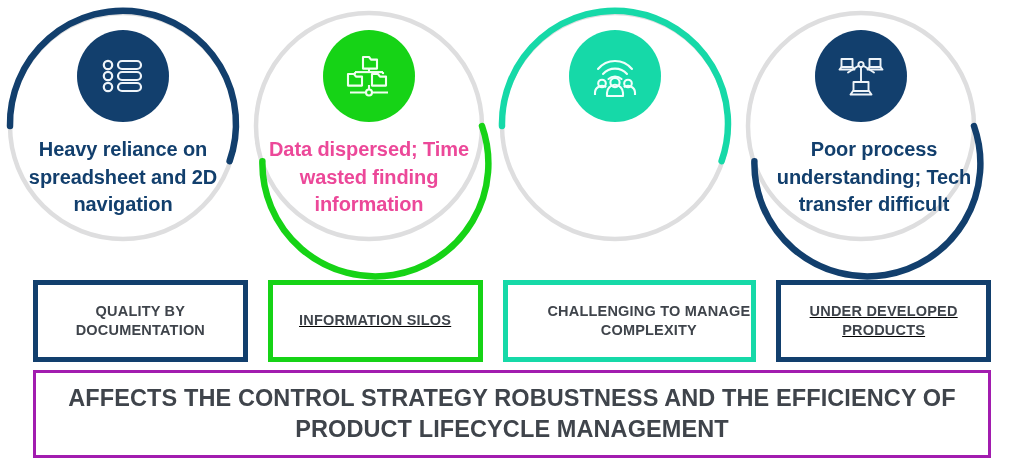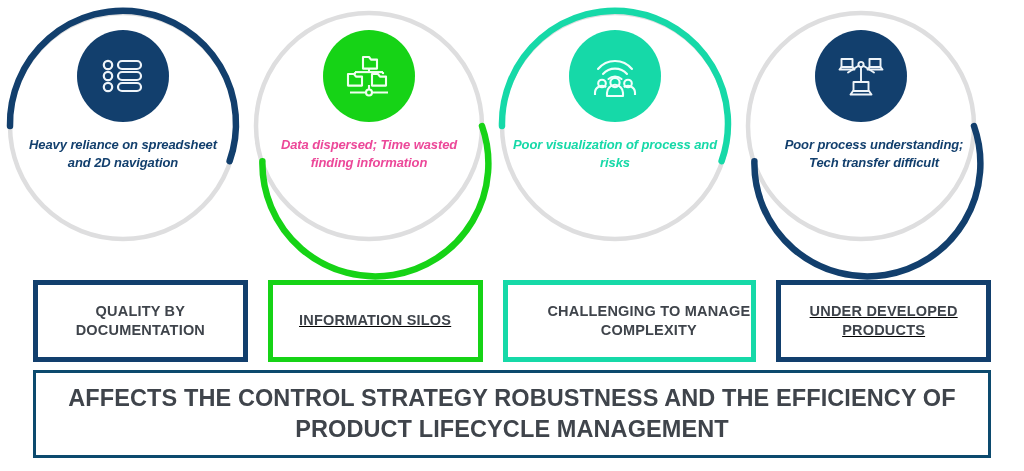--- a/index.html
+++ b/index.html
@@ -54,25 +54,24 @@
   }
   .icon-badge svg {
     display: block;
   }
   .circle-label {
     position: absolute;
     top: 136px;
     left: 18px;
     width: 210px;
     text-align: center;
-    font-size: 13px;
+    font-size: 20px;
     font-weight: bold;
     line-height: 1.38;
     letter-spacing: -0.1px;
-    font-style: italic;
   }
 
   
   .boxes-row {
     position: absolute;
     left: 33px;
     top: 280px;
     width: 958px;
     height: 82px;
     display: flex;
@@ -99,21 +98,21 @@
 
   
   .banner {
     position: absolute;
     left: 33px;
     top: 370px;
     width: 958px;
     height: 88px;
     box-sizing: border-box;
     background: #ffffff;
-    border: 3px solid #0c4a6e;
+    border: 3px solid #a21caf;
     display: flex;
     align-items: center;
     justify-content: center;
     text-align: center;
   }
   .banner-text {
     font-size: 23.5px;
     font-weight: bold;
     color: #3f444b;
     line-height: 1.3;
@@ -177,21 +176,20 @@
         <path d="M13 23 A 16 16 0 0 1 37 23" fill="none" stroke="#f0fffb" stroke-width="2.1" stroke-linecap="round"></path>
         <path d="M18.5 28 A 9.5 9.5 0 0 1 31.5 28" fill="none" stroke="#f0fffb" stroke-width="2.1" stroke-linecap="round"></path>
         <circle cx="25" cy="31.5" r="4.6" fill="none" stroke="#f0fffb" stroke-width="2.1"></circle>
         <circle cx="12" cy="32.5" r="3.8" fill="none" stroke="#f0fffb" stroke-width="2.1"></circle>
         <circle cx="38" cy="32.5" r="3.8" fill="none" stroke="#f0fffb" stroke-width="2.1"></circle>
         <path d="M17 45 v-3.2 a8 8 0 0 1 16 0 V45 z" fill="none" stroke="#f0fffb" stroke-width="2.1" stroke-linejoin="round"></path>
         <path d="M5 44 v-2.6 a7 7 0 0 1 11.2 -5.2" fill="none" stroke="#f0fffb" stroke-width="2.1" stroke-linejoin="round"></path>
         <path d="M45 44 v-2.6 a7 7 0 0 0 -11.2 -5.2" fill="none" stroke="#f0fffb" stroke-width="2.1" stroke-linejoin="round"></path>
       </svg>
     </div>
-    <div class="circle-label" style="color:#16d9a8;">Poor visualization of process and risks</div>
   </div>
 
   <div class="circle-card">
     <svg class="ring-svg" viewBox="0 0 246 252">
       <circle cx="123" cy="126" r="113" fill="none" stroke="#dededf" stroke-width="4.5"></circle>
       <path d="M 236 126 A 113 113 0 1 1 16.4 161.2" fill="none" stroke="#123f6d" stroke-width="6.5" stroke-linecap="round"></path>
     </svg>
     <div class="icon-badge" style="background:#123f6d;">
       <svg width="50" height="50" viewBox="0 0 50 50">
         <path d="M5.5 8 h11 v8 h-11 z" fill="none" stroke="#eef4f9" stroke-width="1.9" stroke-linejoin="round"></path>

